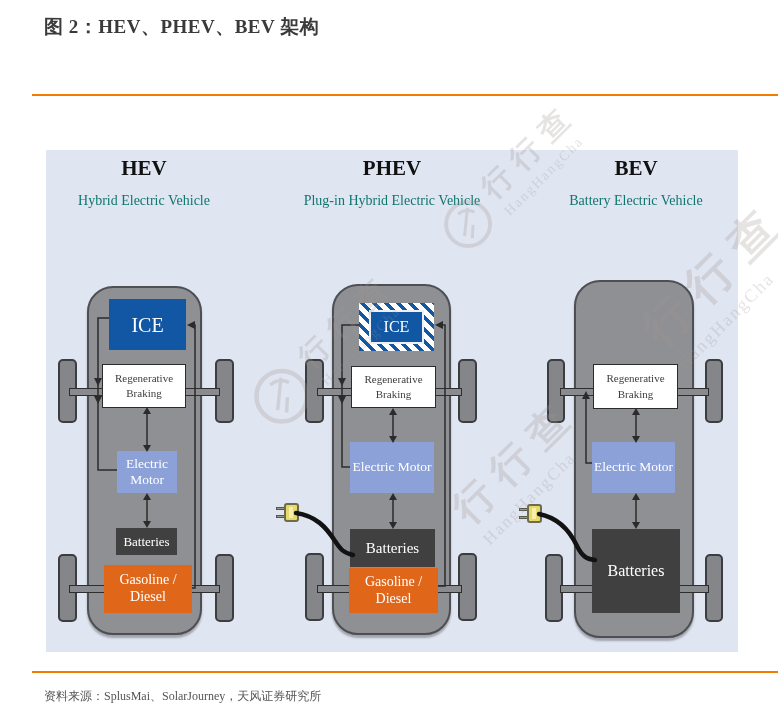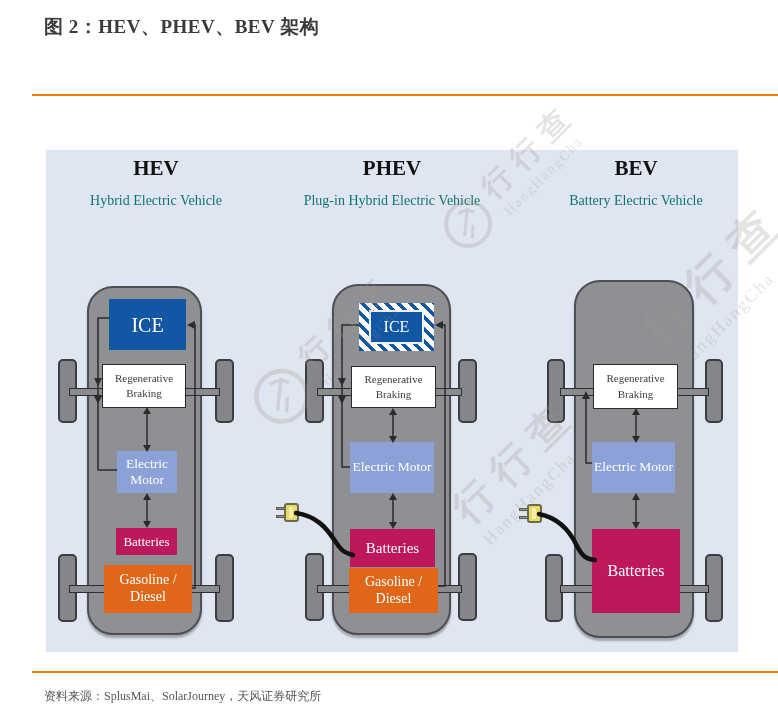--- a/index.html
+++ b/index.html
@@ -22,21 +22,21 @@
   .car-body{position:absolute;background:#8f9094;border:2px solid #4e4f53;border-radius:26px;
             box-shadow:0 3px 2px rgba(50,50,55,.35);box-sizing:border-box;}
   .wheel{position:absolute;background:#85868a;border:2px solid #3c3d41;border-radius:5px;box-sizing:border-box;}
   .axle{position:absolute;height:8px;background:#8a8b8f;border:1px solid #2e2e2e;box-sizing:border-box;}
 
   .comp{position:absolute;display:flex;align-items:center;justify-content:center;text-align:center;
         color:#ffffff;line-height:1.2;box-sizing:border-box;}
   .ice{background:#1157a4;font-size:20px;}
   .regen{background:#ffffff;border:1px solid #2b2b2b;color:#3d3d3d;font-size:11px;line-height:1.4;padding:2px;}
   .motor{background:#8ba1d7;font-size:13.5px;}
-  .batt{background:#be185d;font-size:13px;}
+  .batt{background:#404040;font-size:13px;}
   .batt.md{font-size:15px;}
   .batt.lg{font-size:16px;}
   .fuel{background:#e0671a;font-size:14px;padding:2px 6px;}
   .ice-hatch{background:repeating-linear-gradient(45deg,#1157a4 0 4px,#ffffff 4px 8.5px);}
   .ice-core{background:#1157a4;border:2px solid #edf1f7;width:55px;height:34px;display:flex;
             align-items:center;justify-content:center;font-size:16px;color:#fff;box-sizing:border-box;}
 
   .connectors{position:absolute;left:0;top:0;}
   .connectors path{fill:none;stroke:#2b2b2b;stroke-width:1.5;}
   .connectors .cable{stroke:#121212;stroke-width:4.5;stroke-linecap:round;}
@@ -62,21 +62,21 @@
 </head>
 <body>
 
 <div class="page">
 
   <div class="fig-title">图 2：HEV、PHEV、BEV 架构</div>
   <div class="rule top"></div>
 
   <div class="panel"></div>
 
-  <div class="col-header" style="left:12px">
+  <div class="col-header" style="left:0px">
     <div class="col-abbr">HEV</div>
     <div class="col-name">Hybrid Electric Vehicle</div>
   </div>
   <div class="col-header" style="left:492px">
     <div class="col-abbr">BEV</div>
     <div class="col-name">Battery Electric Vehicle</div>
   </div>
   <div class="col-header" style="left:248px">
     <div class="col-abbr">PHEV</div>
     <div class="col-name">Plug-in Hybrid Electric Vehicle</div>

